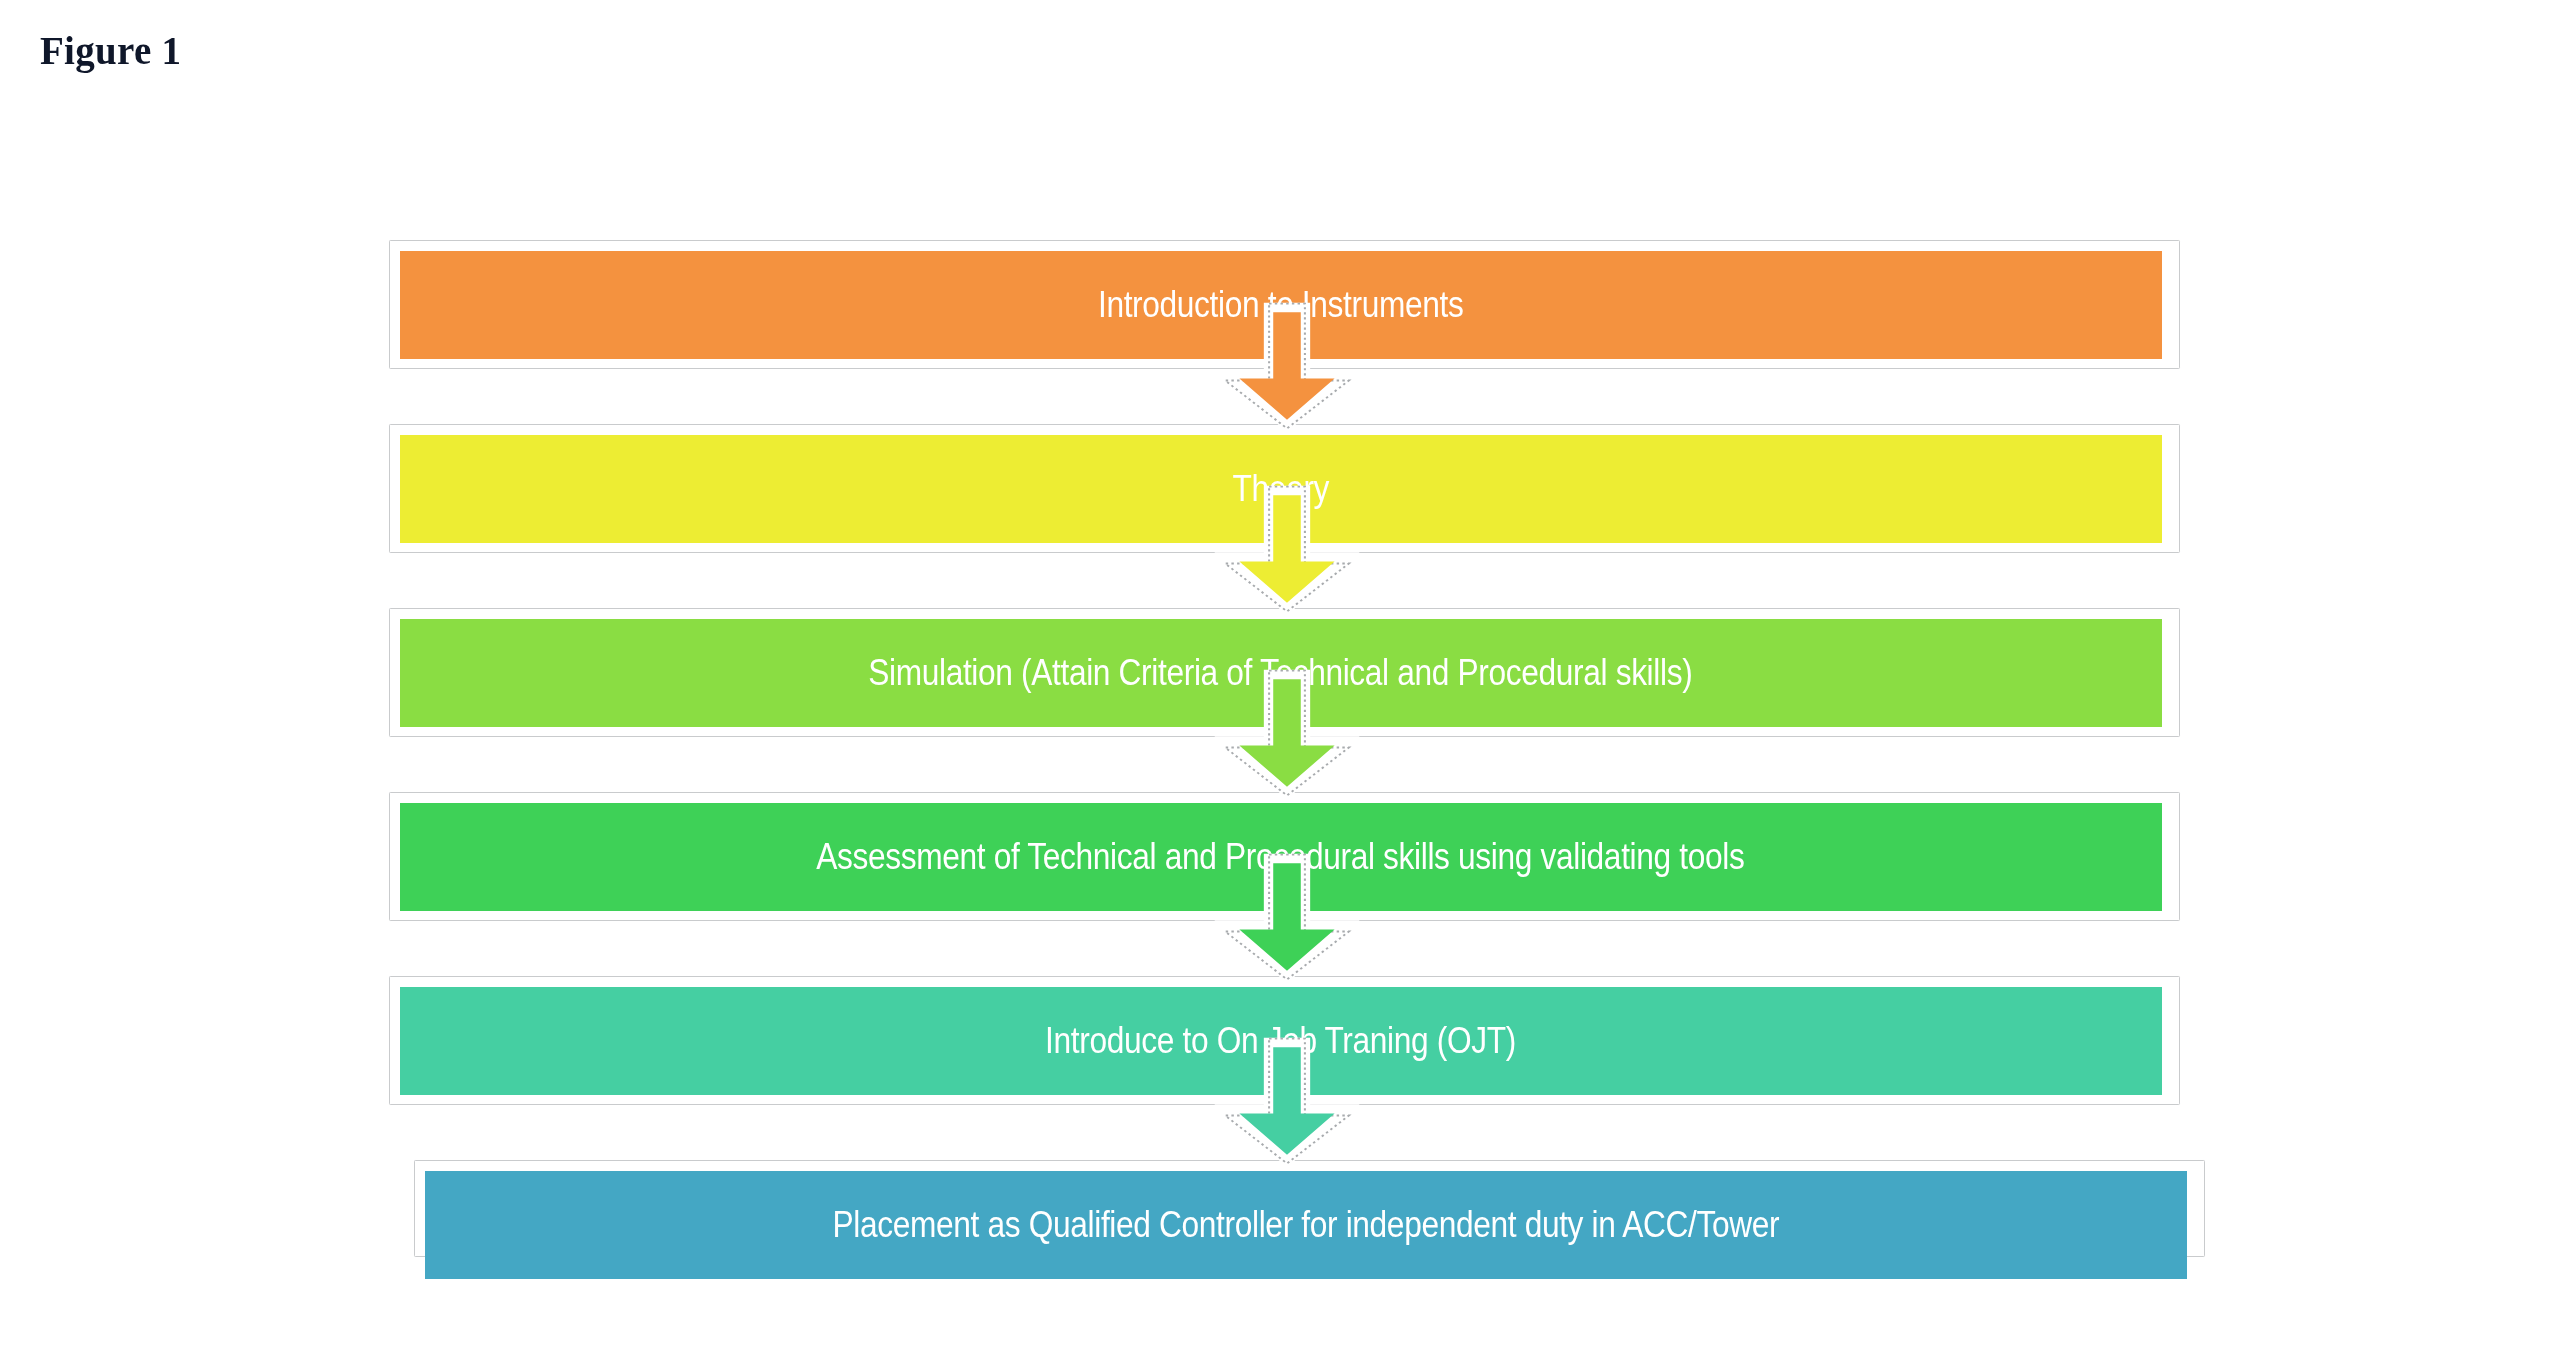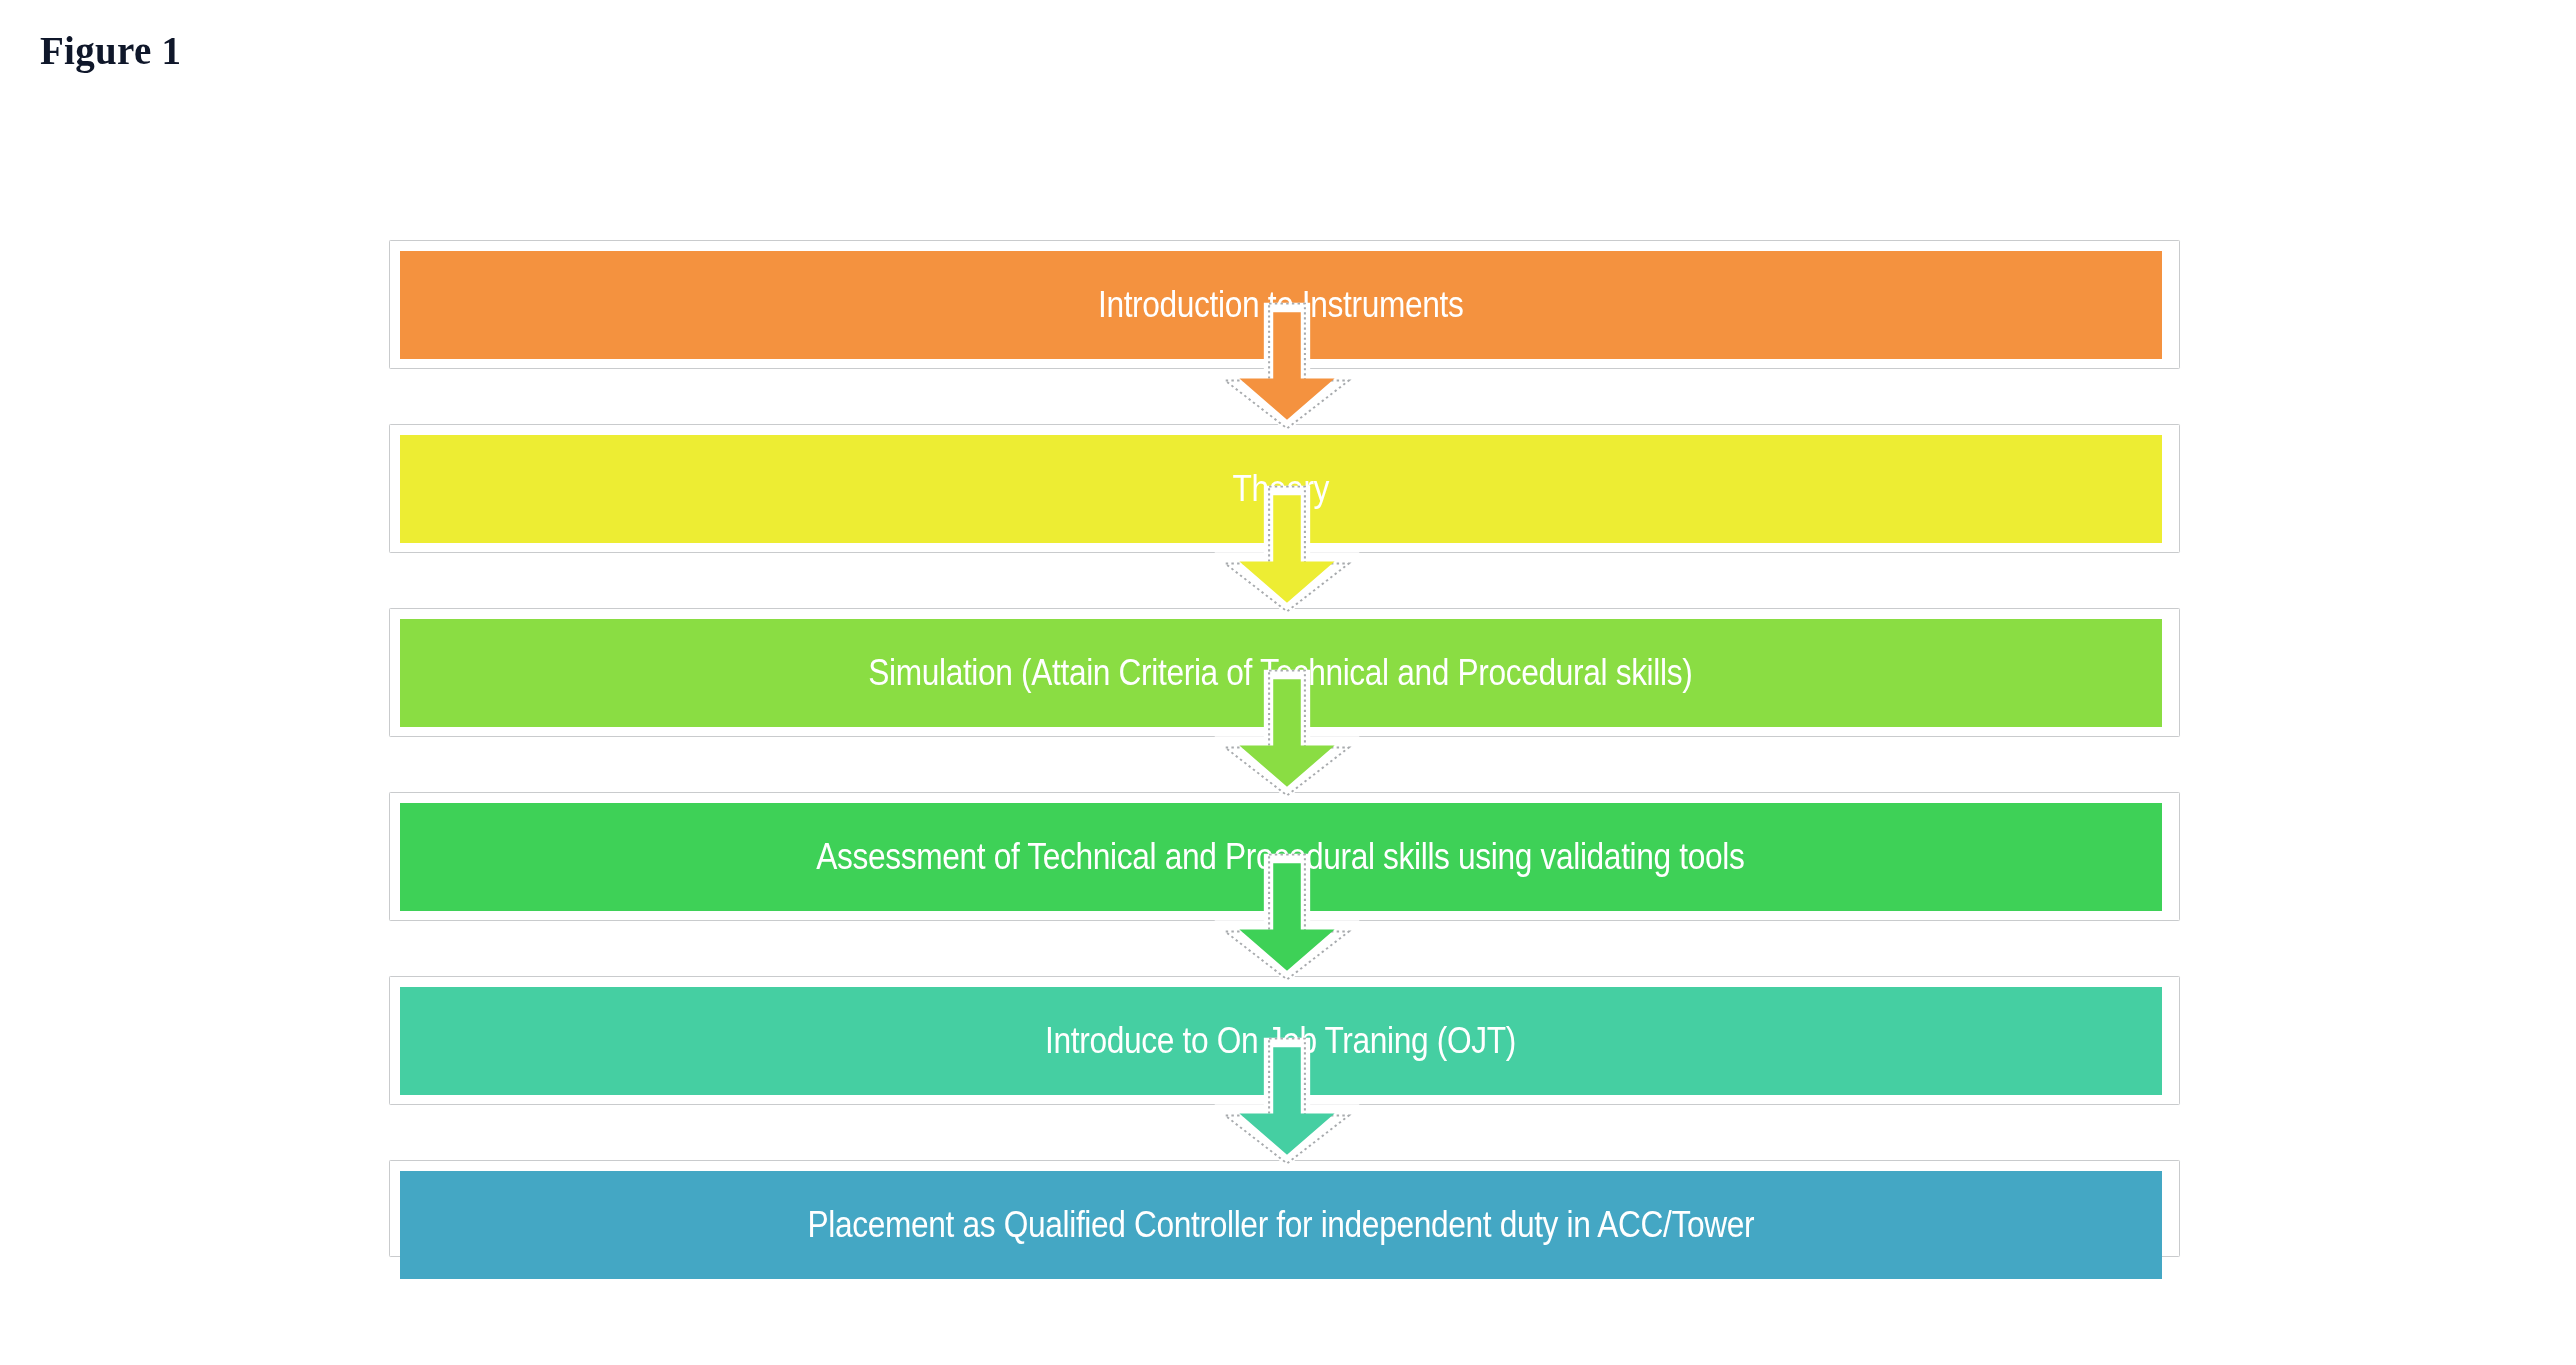--- a/index.html
+++ b/index.html
@@ -131,21 +131,21 @@
       <div class="stage-bar" style="background: rgb(62, 209, 87);">
         <div class="stage-label">Assessment of Technical and Procedural skills using validating tools</div>
       </div>
     </div>
     <div class="stage" style="top: 736px; height: 129px;">
       <div class="stage-frame"></div>
       <div class="stage-bar" style="background: rgb(69, 207, 162);">
         <div class="stage-label">Introduce to On Job Traning (OJT)</div>
       </div>
     </div>
-    <div class="stage" style="top: 920px; height: 97px;">
+    <div class="stage" style="top: 920px; height: 97px; margin-left: 25px;">
       <div class="stage-frame"></div>
       <div class="stage-bar" style="background: rgb(68, 167, 196);">
         <div class="stage-label">Placement as Qualified Controller for independent duty in ACC/Tower</div>
       </div>
     </div>
     <div class="connector" style="top: 72px;">
       <svg viewBox="0 0 230 180">
         <path d="M 93 0 L 137 0 L 137 106 L 191 106 L 115 172 L 39 106 L 93 106 Z" fill="#ffffff" stroke="#ffffff" stroke-width="30" stroke-linejoin="miter"></path>
         <path d="M 93 0 L 137 0 L 137 106 L 191 106 L 115 172 L 39 106 L 93 106 Z" fill="none" stroke="#a8abae" stroke-width="2.5" stroke-dasharray="3 4" stroke-linejoin="miter" transform="translate(115,86) scale(1.30,1.16) translate(-115,-86)"></path>
         <path d="M 93 0 L 137 0 L 137 106 L 191 106 L 115 172 L 39 106 L 93 106 Z" fill="#f4923f"></path>

